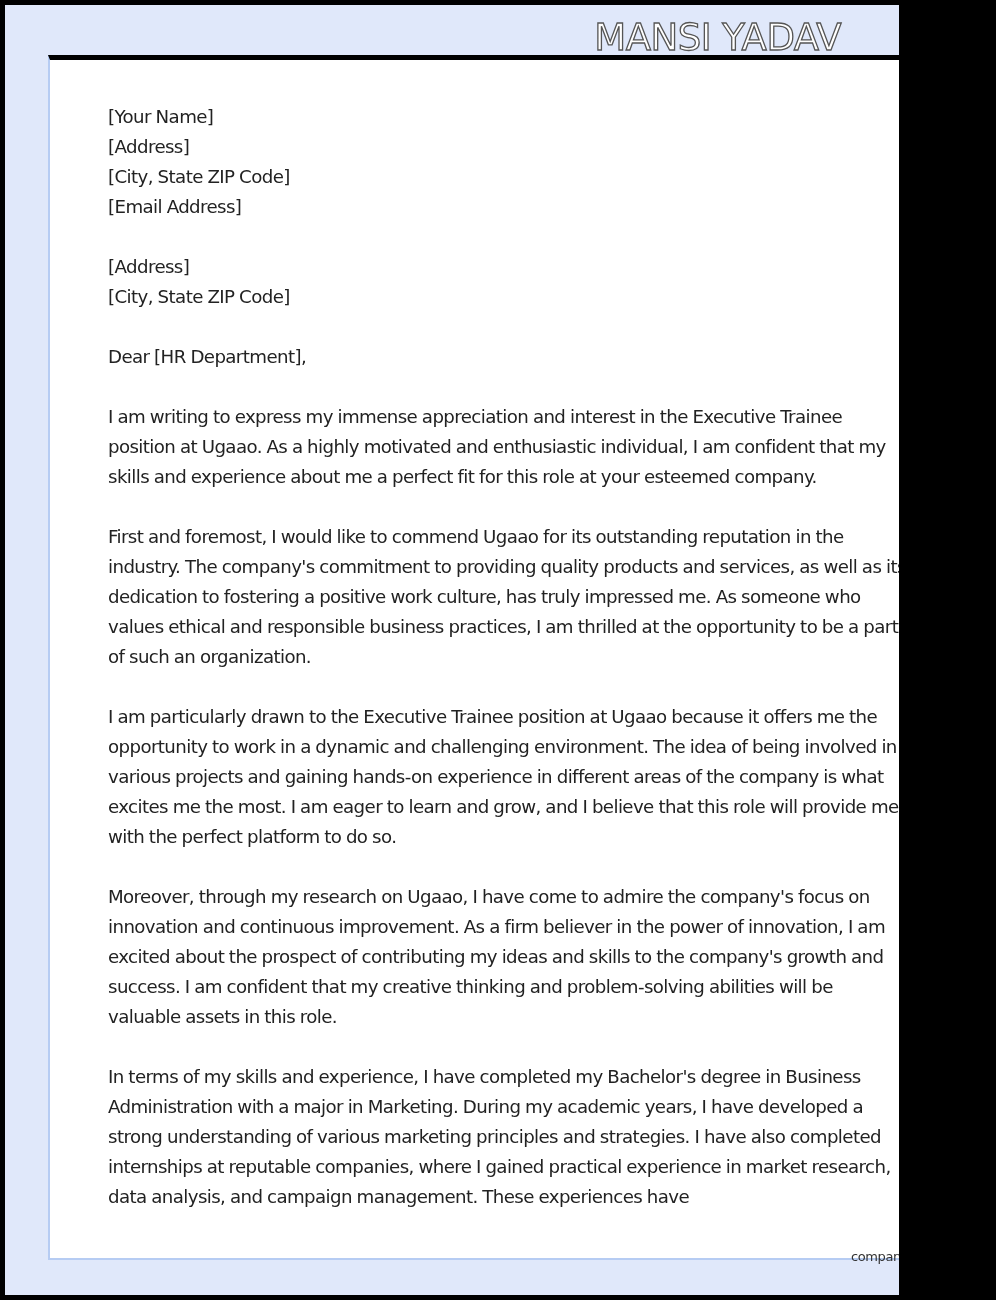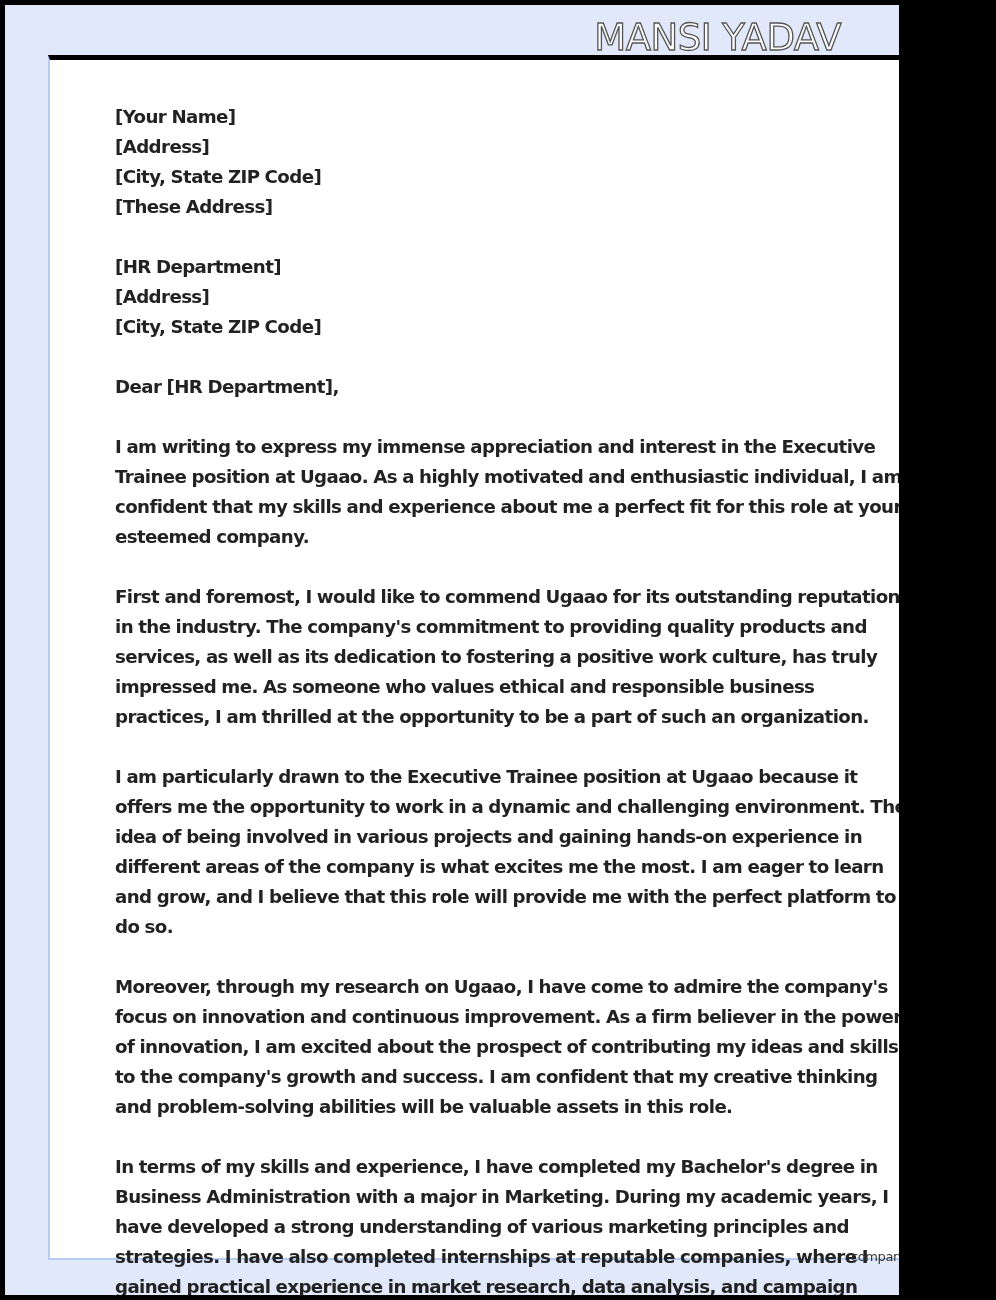--- a/index.html
+++ b/index.html
@@ -27,45 +27,44 @@
     border-top: 5px solid #000;
     box-sizing: border-box;
   }
   .letter {
     position: absolute; left: 95px; top: 97px; width: 810px;
     font-family: "DejaVu Sans", sans-serif;
     font-size: 18.2px; line-height: 30px; color: #222;
     letter-spacing: -0.6px; word-spacing: -0.5px;
     z-index: 2;
   }
-  .letter p { margin: 0 0 30px 15px; font-weight: bold; }
+  .letter p { margin: 0 0 30px 8px; }
   .letter .line { display: block; }
   .watermark {
     position: absolute; left: 846px; top: 1244px;
     font-family: "DejaVu Sans", sans-serif;
     font-size: 13px; color: #333; letter-spacing: -0.4px;
     z-index: 3; background: transparent;
   }
 </style>
 </head>
 <body>
 
 <div class="frame">
   <div class="name-heading">MANSI YADAV</div>
   <div class="card"></div>
 
   <div class="letter">
     <p>
       <span class="line">[Your Name]</span>
       <span class="line">[Address]</span>
       <span class="line">[City, State ZIP Code]</span>
-      <span class="line">[These Address]</span>
+      <span class="line">[Email Address]</span>
     </p>
     <p>
-      <span class="line">[HR Department]</span>
       <span class="line">[Address]</span>
       <span class="line">[City, State ZIP Code]</span>
     </p>
     <p>Dear [HR Department],</p>
     <p>I am writing to express my immense appreciation and interest in the Executive Trainee position at Ugaao. As a highly motivated and enthusiastic individual, I am confident that my skills and experience about me a perfect fit for this role at your esteemed company.</p>
     <p>First and foremost, I would like to commend Ugaao for its outstanding reputation in the industry. The company's commitment to providing quality products and services, as well as its dedication to fostering a positive work culture, has truly impressed me. As someone who values ethical and responsible business practices, I am thrilled at the opportunity to be a part of such an organization.</p>
     <p>I am particularly drawn to the Executive Trainee position at Ugaao because it offers me the opportunity to work in a dynamic and challenging environment. The idea of being involved in various projects and gaining hands-on experience in different areas of the company is what excites me the most. I am eager to learn and grow, and I believe that this role will provide me with the perfect platform to do so.</p>
     <p>Moreover, through my research on Ugaao, I have come to admire the company's focus on innovation and continuous improvement. As a firm believer in the power of innovation, I am excited about the prospect of contributing my ideas and skills to the company's growth and success. I am confident that my creative thinking and problem-solving abilities will be valuable assets in this role.</p>
     <p>In terms of my skills and experience, I have completed my Bachelor's degree in Business Administration with a major in Marketing. During my academic years, I have developed a strong understanding of various marketing principles and strategies. I have also completed internships at reputable companies, where I gained practical experience in market research, data analysis, and campaign management. These experiences have</p>
   </div>

